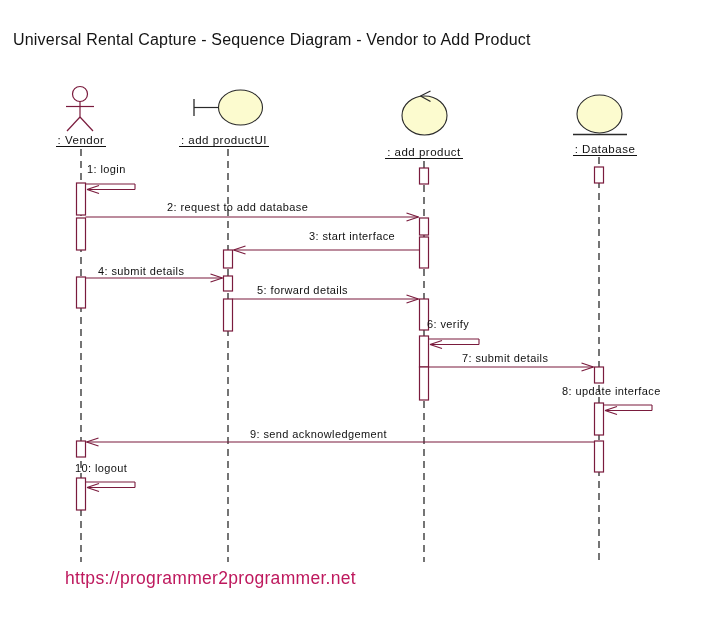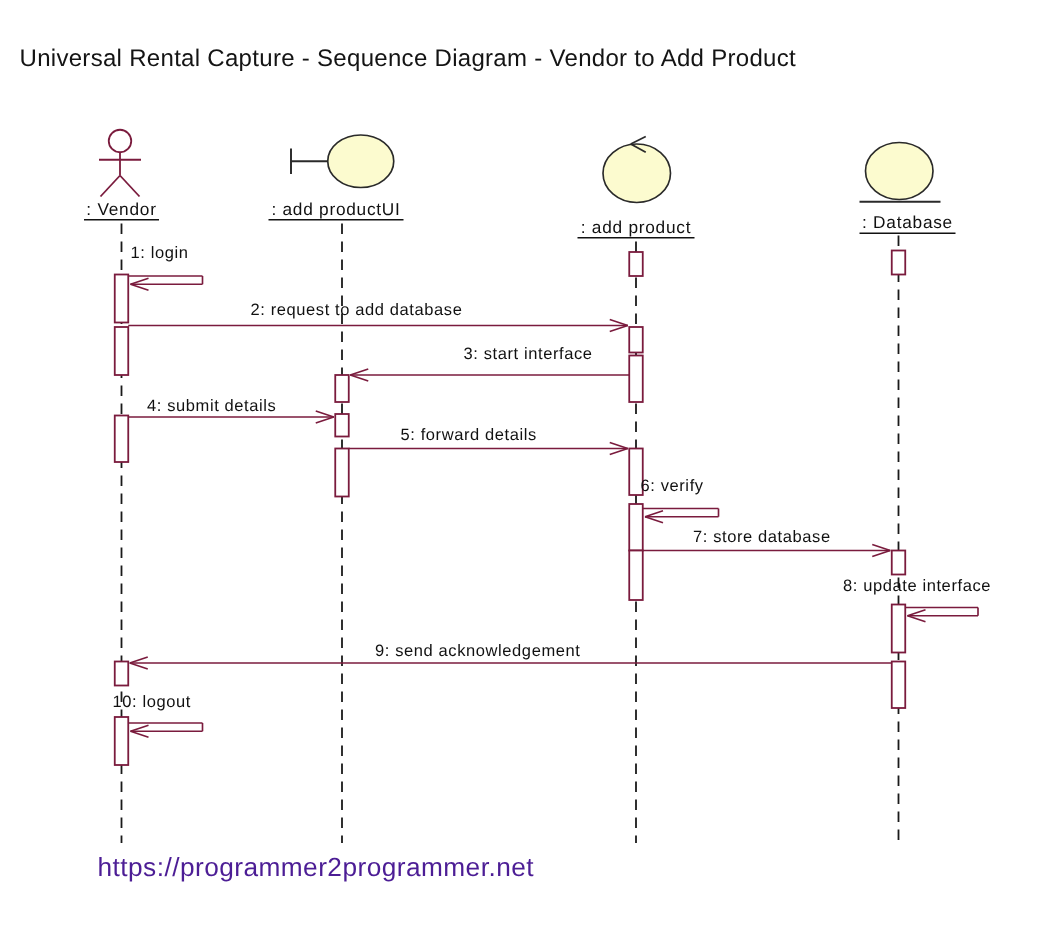--- a/index.html
+++ b/index.html
@@ -16,21 +16,21 @@
     position:absolute; width:200px; text-align:center;
     font-size:11.5px; letter-spacing:0.5px; color:#111; white-space:nowrap;
   }
   .ll-label span { border-bottom:1px solid #111; padding:0 2px; }
   .msg-label {
     position:absolute; font-size:11px; letter-spacing:0.4px;
     color:#111; white-space:nowrap;
   }
   #watermark {
     position:absolute; left:65px; top:568px;
-    font-size:17.5px; letter-spacing:0.3px; color:#4c1d95; white-space:nowrap;
+    font-size:17.5px; letter-spacing:0.3px; color:#be185d; white-space:nowrap;
   }
 </style>
 </head>
 <body>
 
 <div id="stage">
   <div id="diagram-title">Universal Rental Capture - Sequence Diagram - Vendor to Add Product</div>
   <svg id="canvas" width="702" height="624" viewBox="0 0 702 624">
       <line x1="81" y1="149" x2="81" y2="562" stroke="#1a1a1a" stroke-width="1.2" stroke-dasharray="7,5"></line>
       <line x1="228" y1="149" x2="228" y2="562" stroke="#1a1a1a" stroke-width="1.2" stroke-dasharray="7,5"></line>
@@ -156,19 +156,19 @@
     </svg>
   <div id="watermark">https://programmer2programmer.net</div>
 <div class="ll-label" style="left: -19px; top: 134px;"><span>: Vendor</span></div>
     <div class="ll-label" style="left: 124px; top: 134px;"><span>: add productUI</span></div>
     <div class="ll-label" style="left: 324px; top: 146px;"><span>: add product</span></div>
     <div class="ll-label" style="left: 505px; top: 143px;"><span>: Database</span></div>
     <div class="msg-label" style="left: 87px; top: 163px;">1: login</div>
     <div class="msg-label" style="left: 167px; top: 201px;">2: request to add database</div>
     <div class="msg-label" style="left: 273px; top: 230px; margin-left: 36px;">3: start interface</div>
     <div class="msg-label" style="left: 98px; top: 265px;">4: submit details</div>
-    <div class="msg-label" style="left: 267px; top: 284px;">5: forward details</div>
+    <div class="msg-label" style="left: 257px; top: 284px;">5: forward details</div>
     <div class="msg-label" style="left: 427px; top: 318px;">6: verify</div>
-    <div class="msg-label" style="left: 462px; top: 352px;">7: store database</div>
+    <div class="msg-label" style="left: 462px; top: 352px;">7: submit details</div>
     <div class="msg-label" style="left: 562px; top: 385px;">8: update interface</div>
     <div class="msg-label" style="left: 250px; top: 428px;">9: send acknowledgement</div>
     <div class="msg-label" style="left: 75px; top: 462px;">10: logout</div>
   </div>
 
 </body></html>

